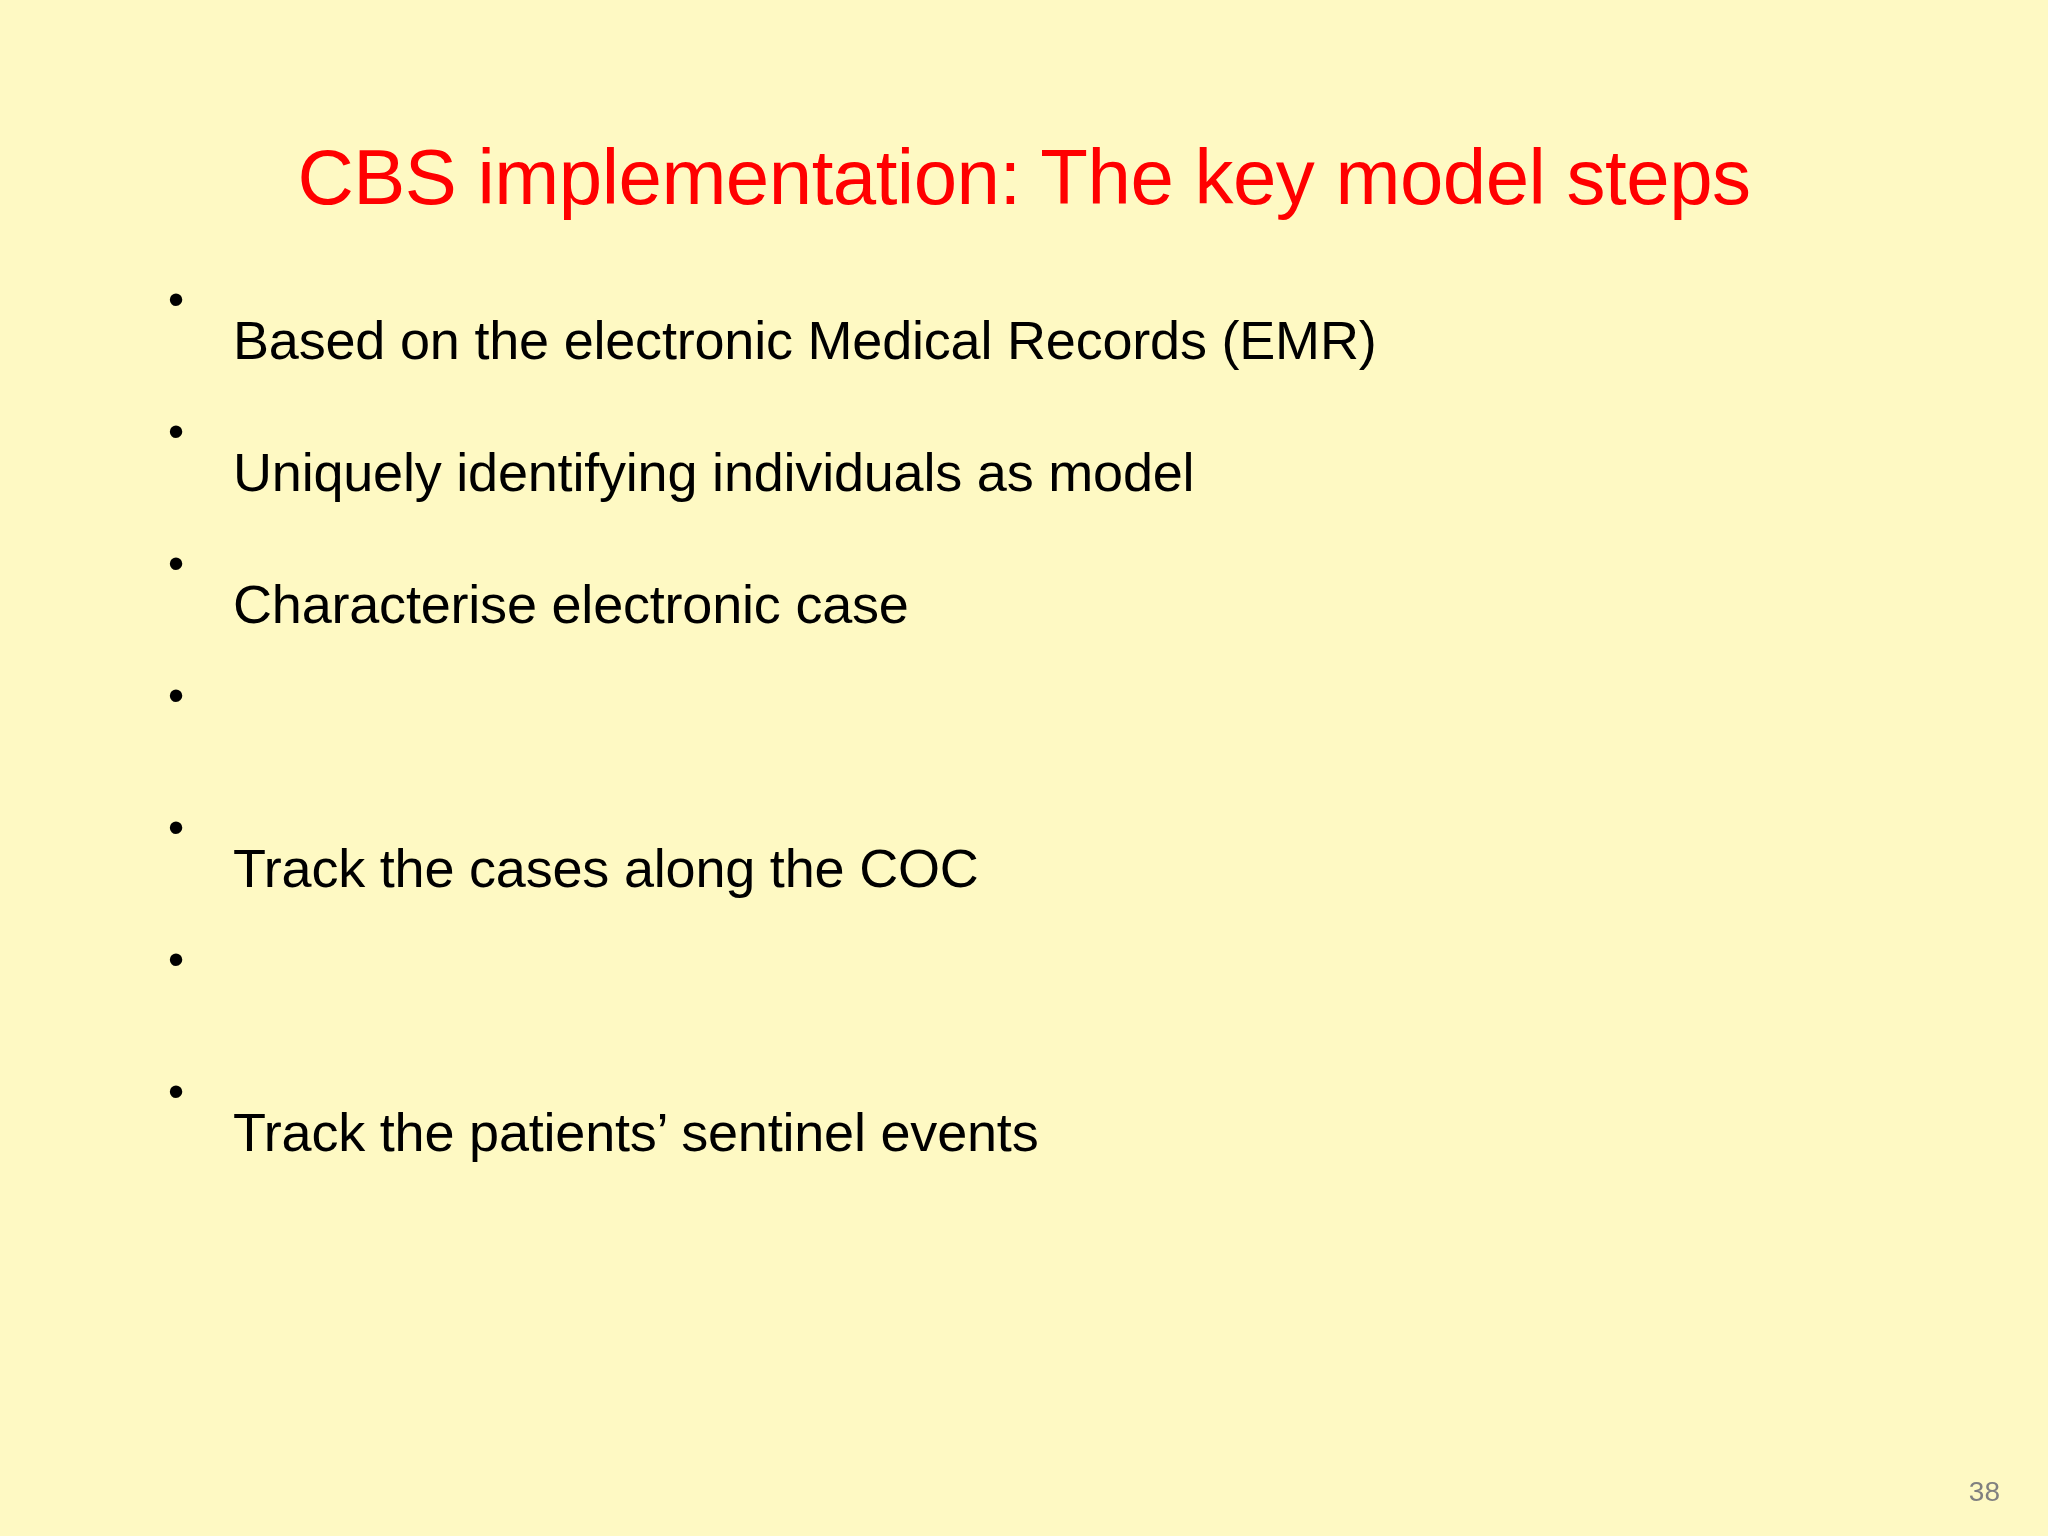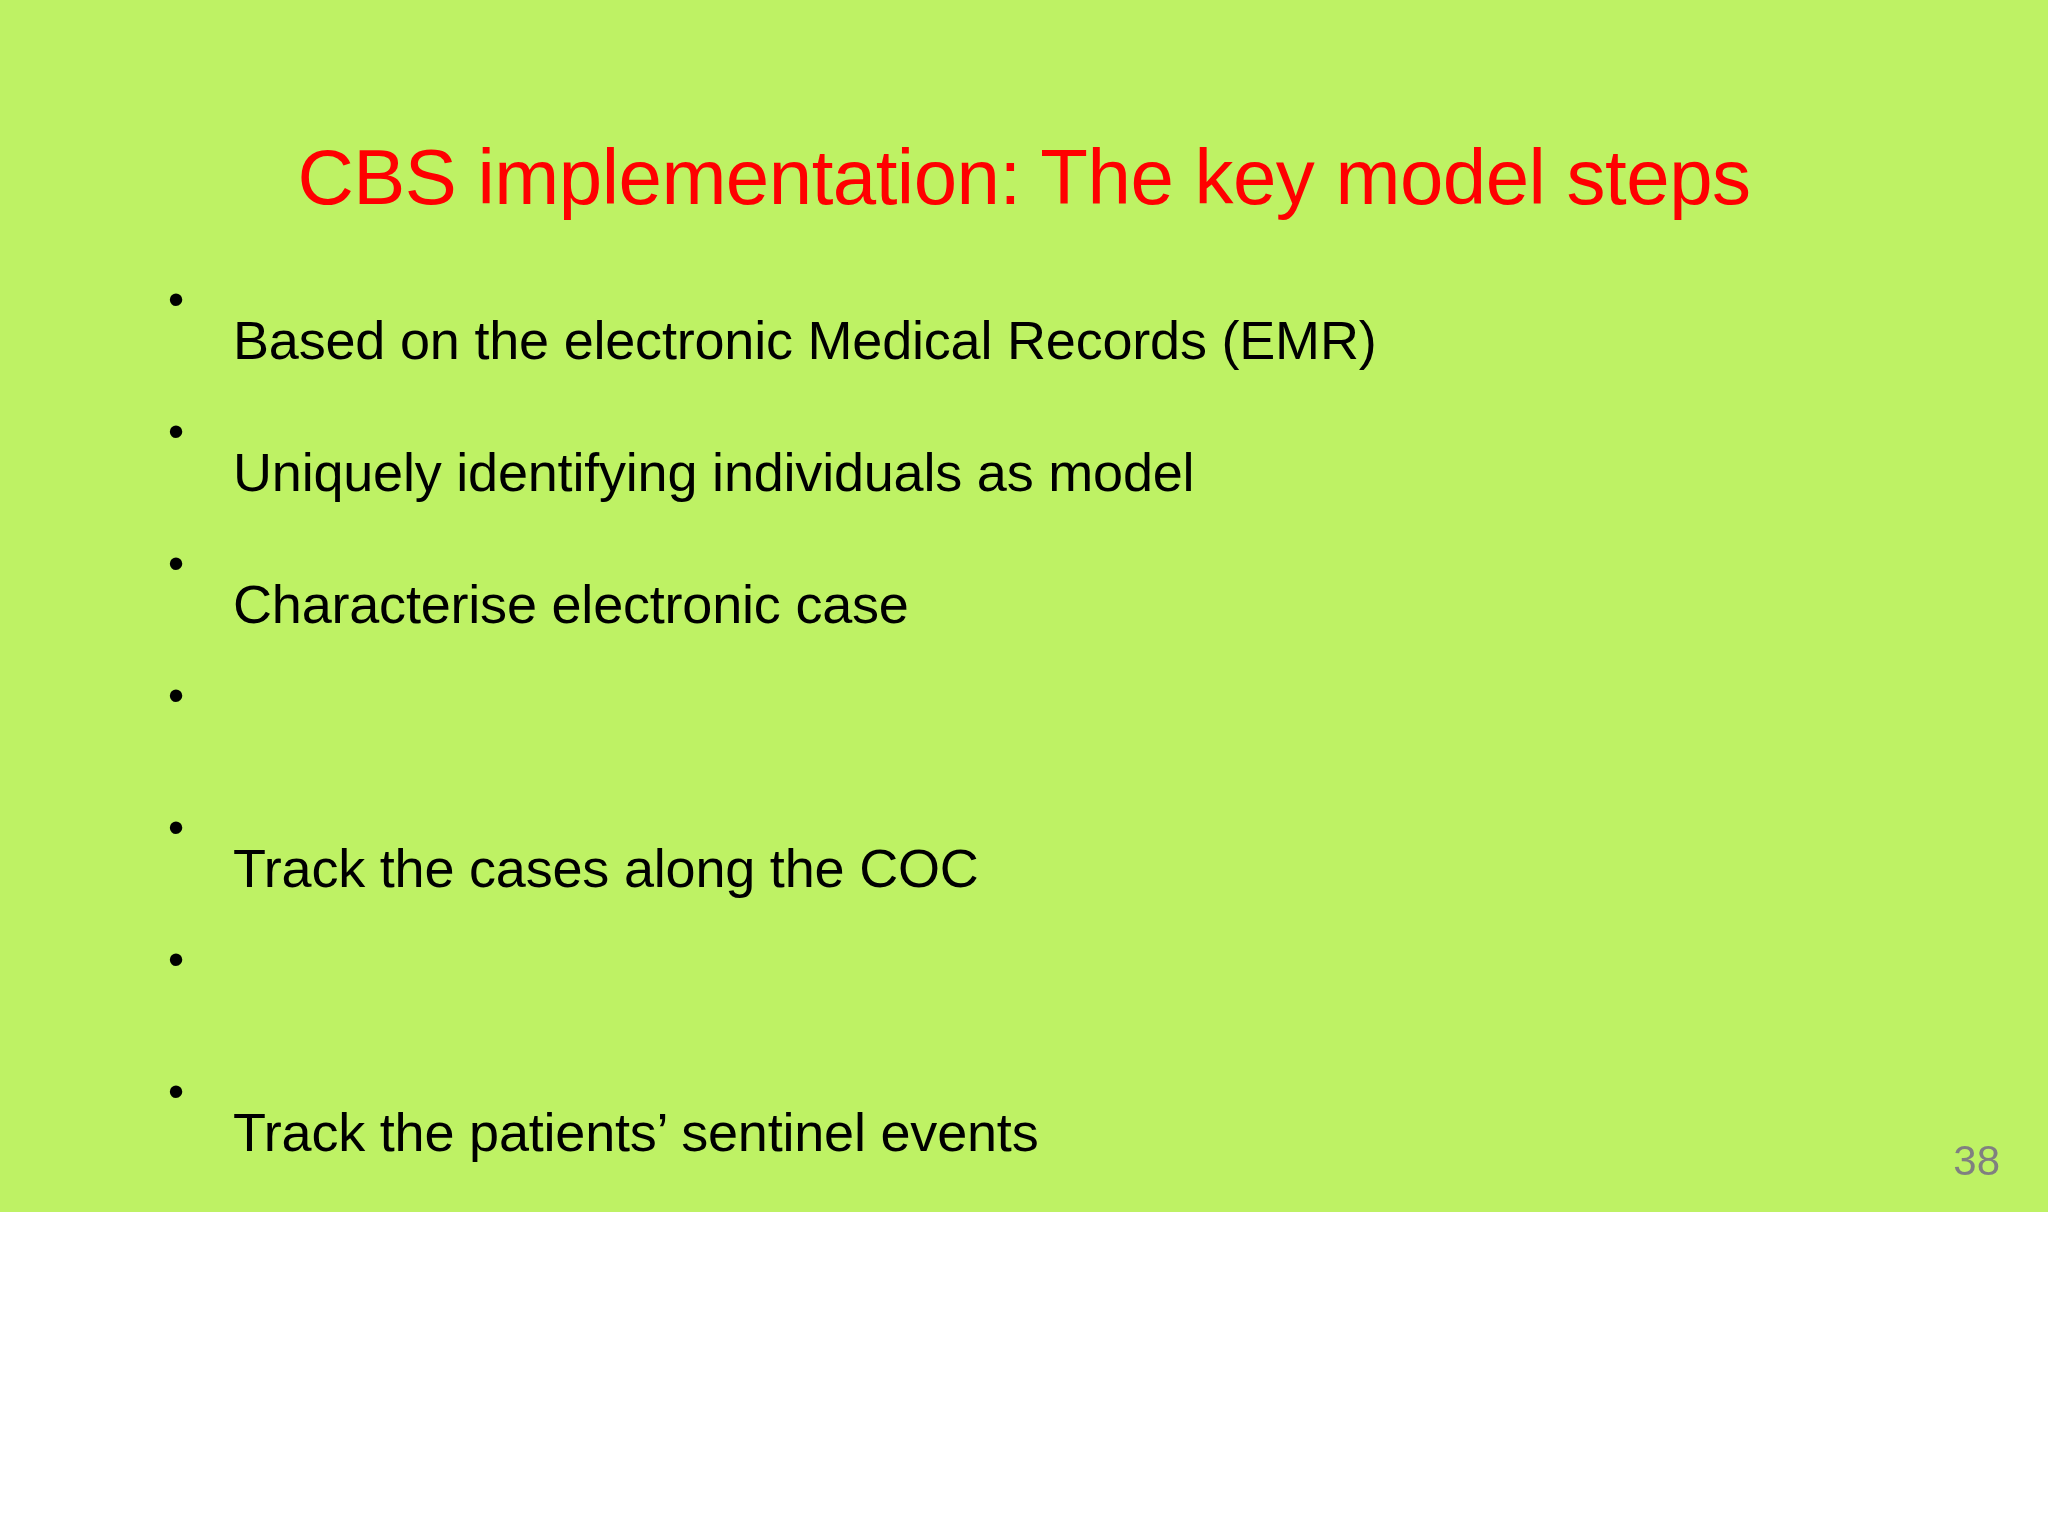--- a/index.html
+++ b/index.html
@@ -11,22 +11,22 @@
     width: 2048px;
     height: 1536px;
     font-family: "Liberation Sans", "DejaVu Sans", sans-serif;
     overflow: hidden;
     position: relative;
   }
   .slide {
     position: absolute;
     inset: 0;
     width: 2048px;
-    height: 1212px;
-    background: #bef264;
+    height: 1536px;
+    background: #fef9c3;
   }
 
   
   .slide-title {
     position: absolute;
     left: 160px;
     top: 86px;
     width: 1728px;
     text-align: center;
     color: #ff0000;
@@ -75,21 +75,21 @@
     margin-top: 40px;
   }
 
   
   .page-number {
     position: absolute;
     right: 48px;
     bottom: 30px;
     color: #808080;
     font-family: "Liberation Sans", "DejaVu Sans", sans-serif;
-    font-size: 42px;
+    font-size: 28px;
     font-weight: 400;
     line-height: 1;
   }
 </style>
 </head>
 <body>
 
 <div class="slide">
 
   <h1 class="slide-title">CBS implementation: The key model steps</h1>

